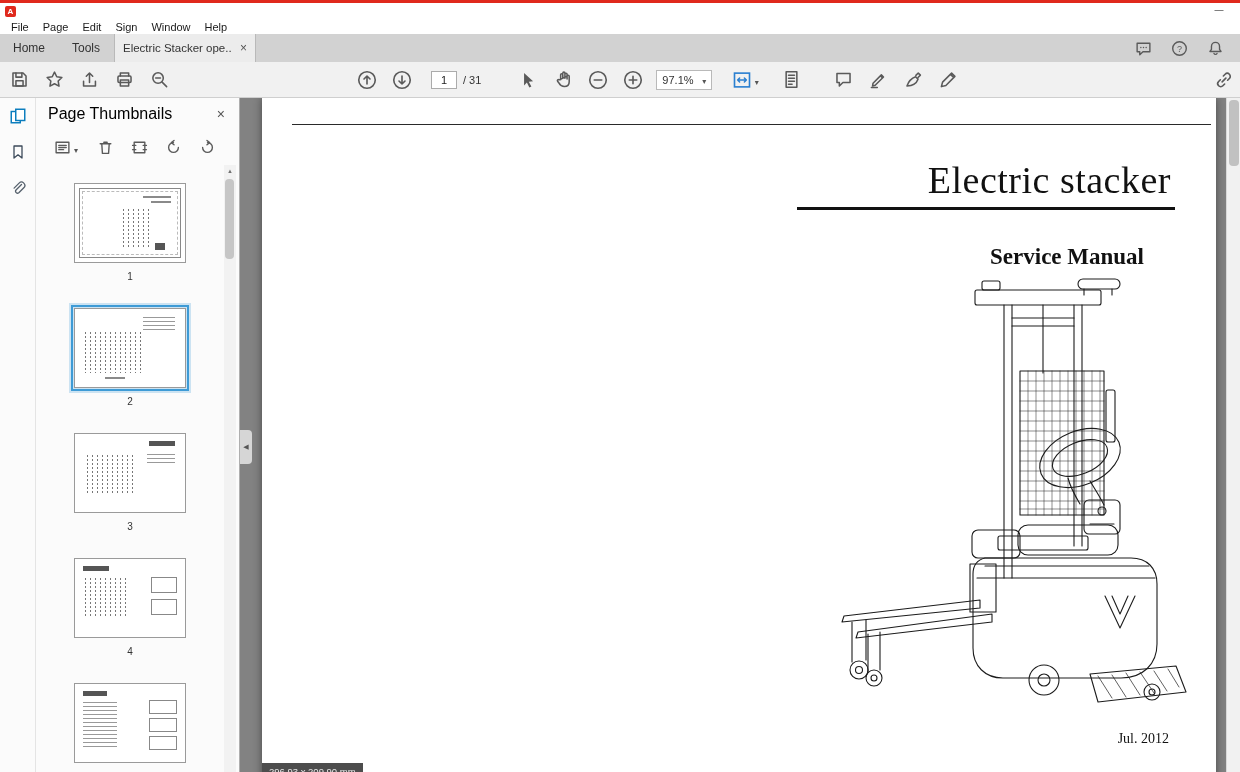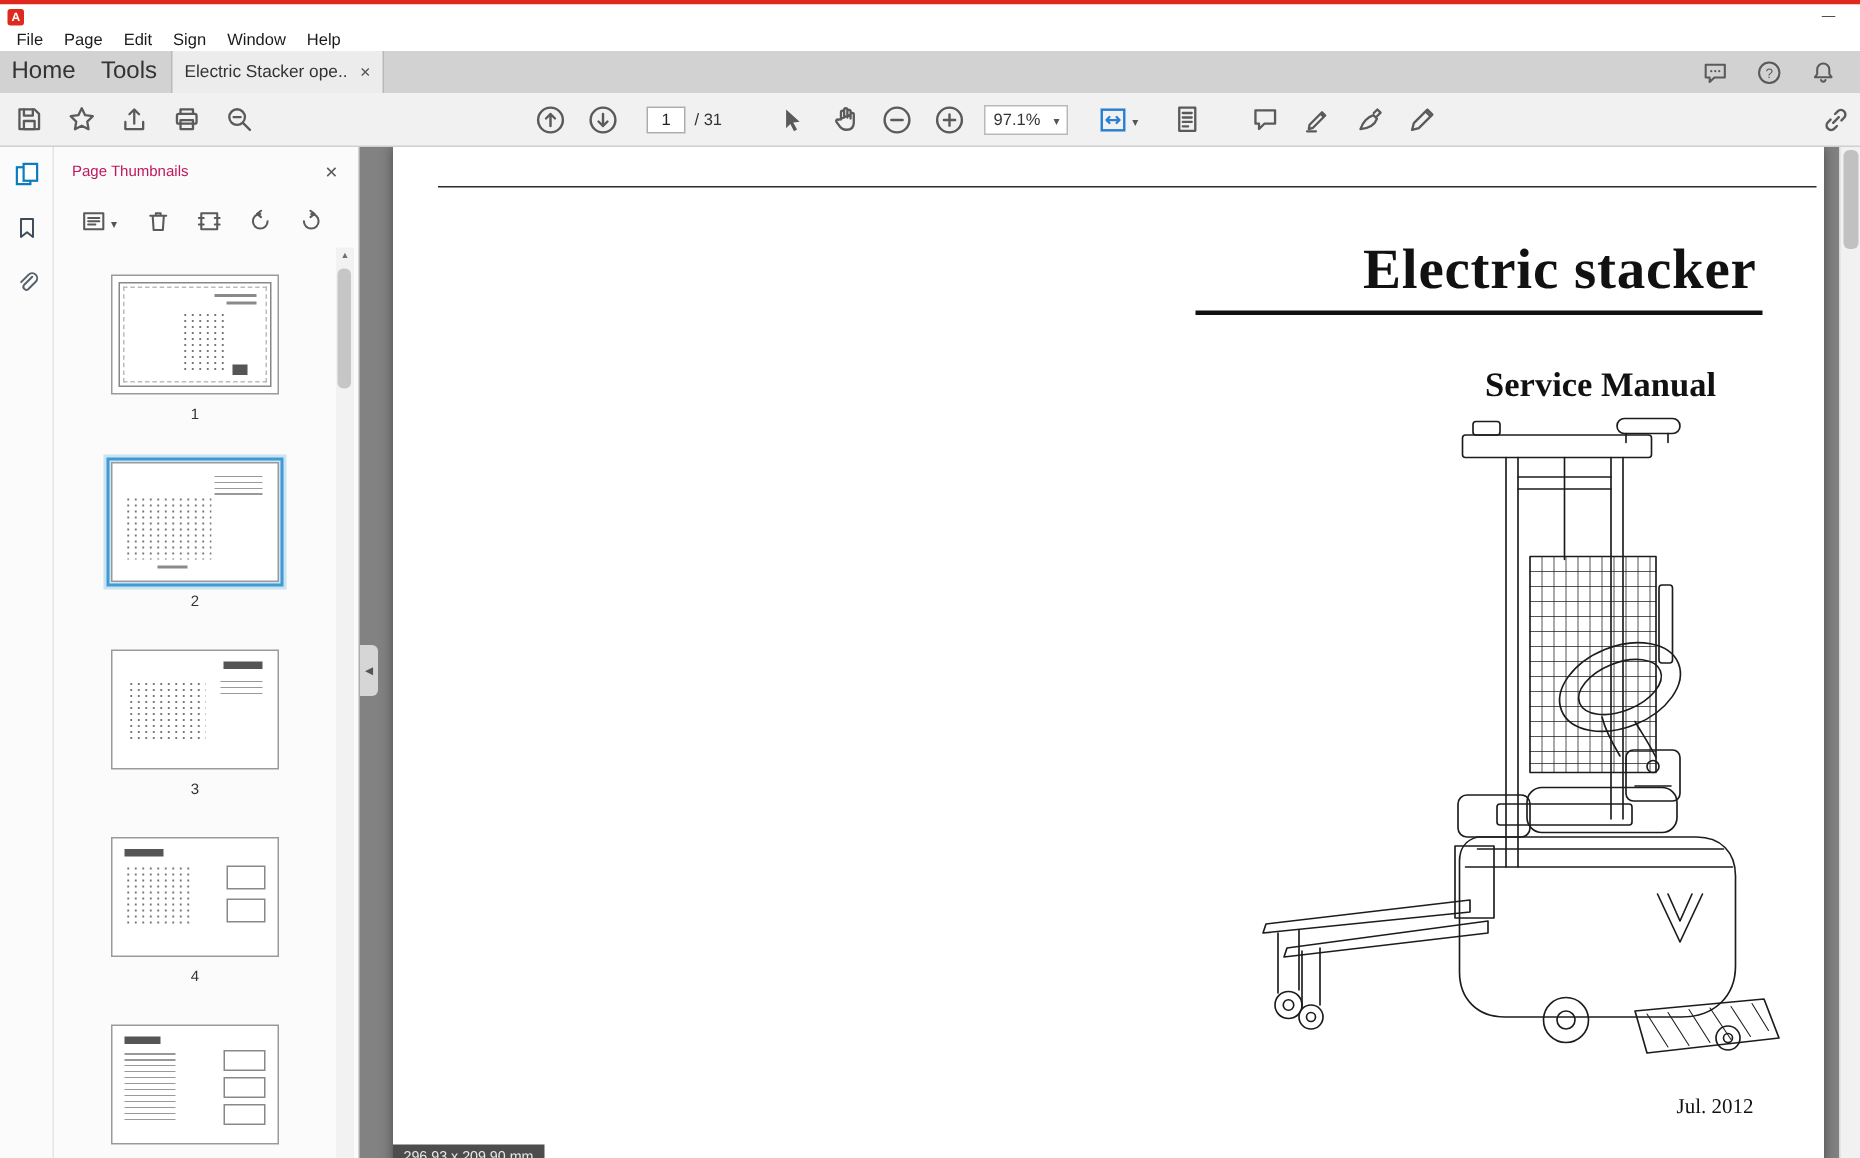--- a/index.html
+++ b/index.html
@@ -18,21 +18,21 @@
   .min-btn::after { content:"—"; font-size:9px; }
 
   
   .menubar { position:absolute; left:0; top:19px; width:1240px; height:15px; background:#fff;
     display:flex; align-items:center; padding-left:4px; }
   .menu-item { font-size:11px; color:#1a1a1a; padding:0 7px; cursor:default; }
 
   
   .tabbar { position:absolute; left:0; top:34px; width:1240px; height:28px; background:#d2d2d2;
     display:flex; align-items:stretch; }
-  .tab { display:flex; align-items:center; justify-content:center; font-size:16px; color:#333; }
+  .tab { display:flex; align-items:center; justify-content:center; font-size:12px; color:#333; }
   .tab-home { width:58px; } .tab-tools { width:56px; }
   .tab-doc { width:142px; background:#ececec; border-left:1px solid #b9b9b9; border-right:1px solid #b9b9b9;
     font-size:11.5px; justify-content:flex-start; padding:0 8px; gap:8px; }
   .tab-doc .doc-label { overflow:hidden; white-space:nowrap; }
   .tab-close { color:#555; font-size:12px; line-height:1; }
   .tab-close::after { content:"×"; }
   .tabbar-right { position:absolute; right:0; top:34px; height:28px; display:flex; align-items:center; gap:14px; padding-right:14px; }
 
   
   .toolbar { position:absolute; left:0; top:62px; width:1240px; height:36px; background:#f1f1f1;
@@ -53,21 +53,21 @@
   .content { position:absolute; left:0; top:98px; width:1240px; height:674px; }
 
   
   .rail { position:absolute; left:0; top:0; width:36px; height:674px; background:#fbfbfb; border-right:1px solid #e4e4e4; }
   .rail-btn { width:36px; height:36px; display:flex; align-items:center; justify-content:center; }
 
   
   .panel { position:absolute; left:36px; top:0; width:204px; height:674px; background:#fbfbfb;
     border-right:1px solid #aeaeae; }
   .panel-header { height:32px; display:flex; align-items:center; padding:0 12px; }
-  .panel-title { font-size:10px; color:#be185d; }
+  .panel-title { font-size:16px; color:#000000; }
   .panel-close { position:absolute; right:14px; top:8px; color:#555; font-size:14px; }
   .panel-close::after { content:"×"; }
   .panel-toolbar { height:35px; display:flex; align-items:center; gap:12px; padding-left:14px; }
   .thumbs { position:absolute; left:0; top:67px; width:188px; height:607px; overflow:hidden; padding-top:18px; }
   .thumb { width:130px; margin:0 auto 26px auto; }
   .tpage { width:112px; height:80px; background:#fff; border:1px solid #9a9a9a; position:relative; margin:0 auto; }
   .tpage.sel { outline:2px solid #3e9bd6; outline-offset:1px; box-shadow:0 0 0 5px rgba(62,155,214,.25); }
   .tlabel { text-align:center; font-size:10px; color:#333; margin-top:8px; }
   .mline { position:absolute; background:#8a8a8a; height:2px; }
   .mdark { position:absolute; background:#555; }
@@ -87,21 +87,21 @@
   .vscroll { position:absolute; right:0; top:0; width:14px; height:674px; background:#f1f1f1; border-left:1px solid #d9d9d9; }
   .vthumb { position:absolute; left:2px; top:2px; width:10px; height:66px; background:#c1c1c1; border-radius:4px; }
   .sizebadge { position:absolute; left:22px; top:665px; height:24px; background:#4d4d4d; color:#e8e8e8;
     font-size:9.5px; padding:3px 7px; white-space:nowrap; }
 
   
   .page { position:absolute; left:22px; top:0; width:954px; height:700px; background:#fff;
     box-shadow:0 0 8px rgba(0,0,0,.45); }
   .toprule { position:absolute; left:30px; top:26px; width:919px; height:1px; background:#2a2a2a; }
   .doc-title { position:absolute; right:45px; top:60px; font-family:"Liberation Serif",serif;
-    font-size:38px; font-weight:bold; color:#111; letter-spacing:0.5px; }
+    font-size:38px; font-weight:normal; color:#111; letter-spacing:0.5px; }
   .title-rule { position:absolute; left:535px; top:109px; width:378px; height:3px; background:#111; }
   .doc-sub1 { position:absolute; right:47px; top:116px; font-family:"Liberation Serif",serif;
     font-size:23px; font-weight:bold; color:#111; }
   .doc-sub2 { position:absolute; right:72px; top:146px; font-family:"Liberation Serif",serif;
     font-size:23px; font-weight:bold; color:#111; }
   .stacker { position:absolute; left:560px; top:180px; width:370px; height:440px; }
   .doc-date { position:absolute; right:47px; top:633px; font-family:"Liberation Serif",serif;
     font-size:14px; color:#111; }
 </style>
 </head>

